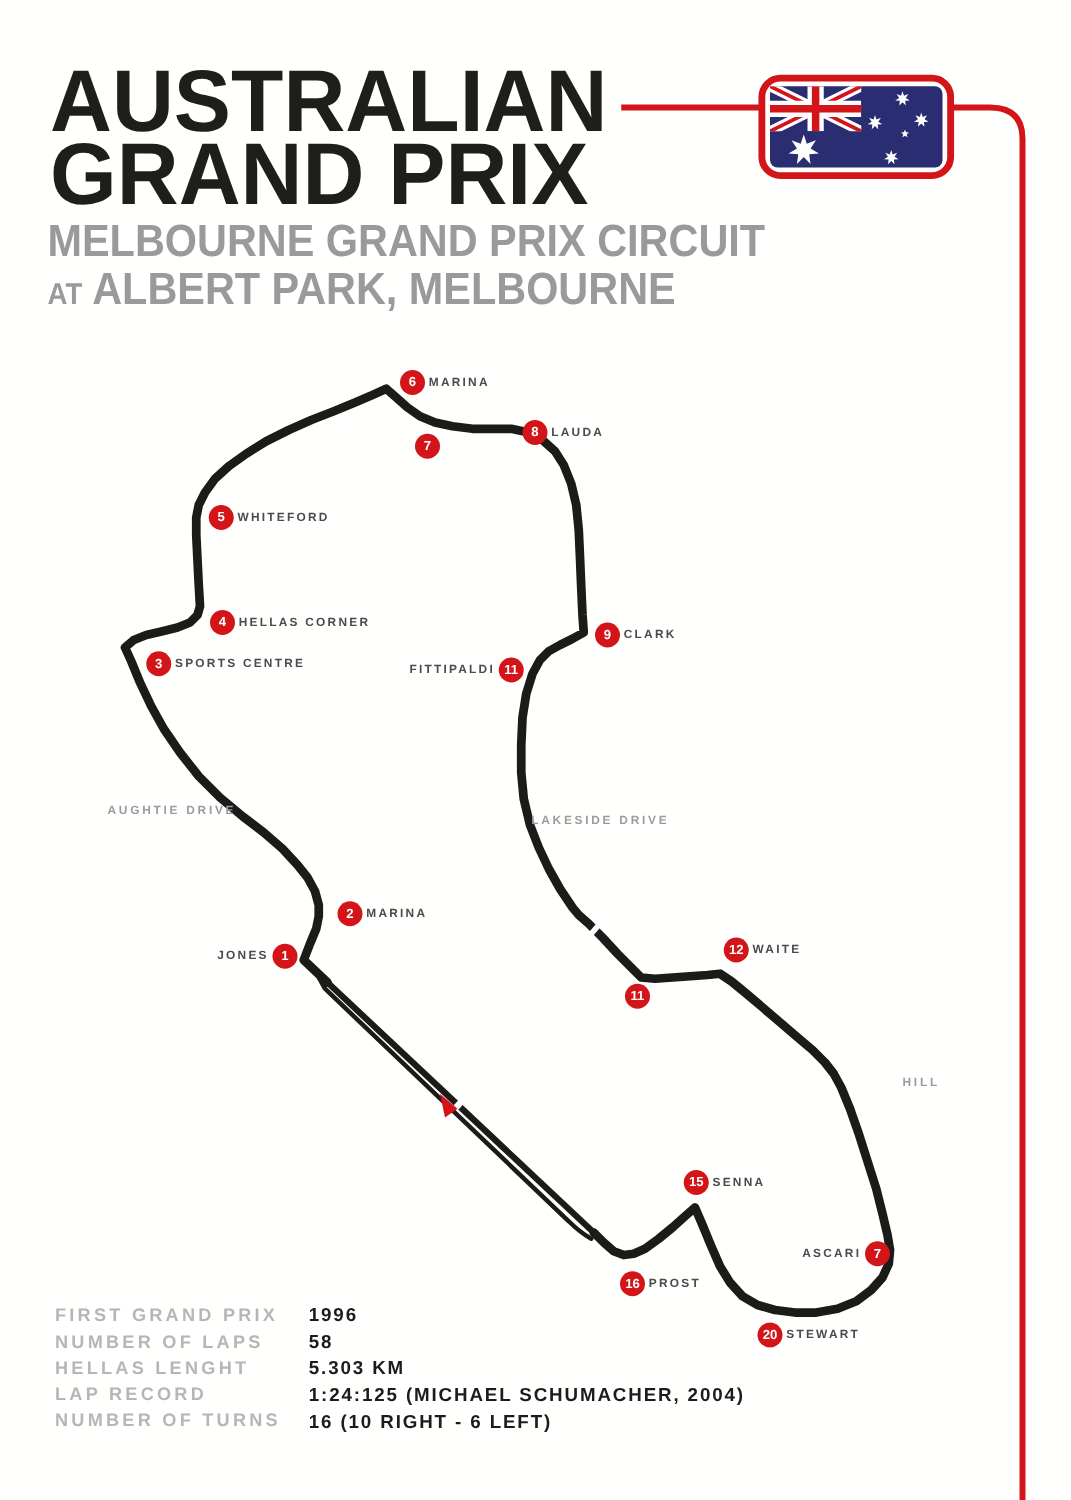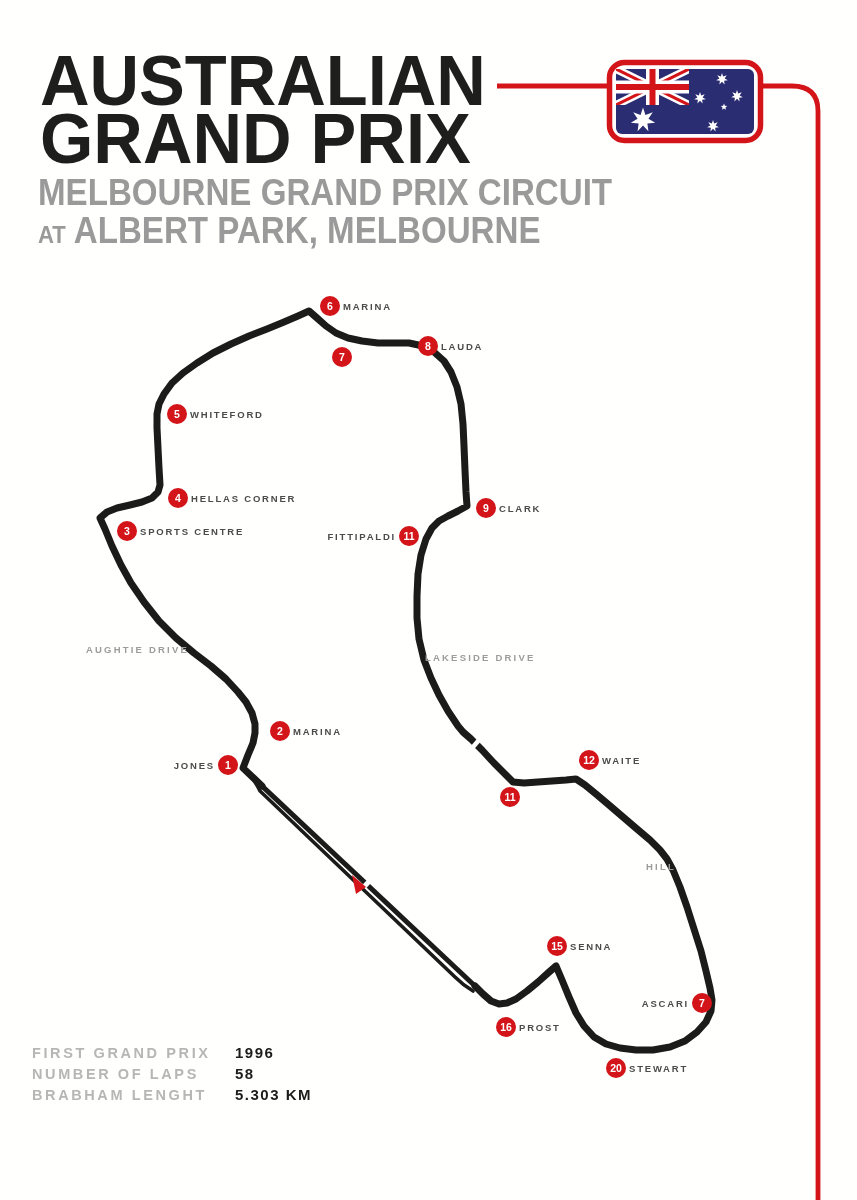--- a/index.html
+++ b/index.html
@@ -39,21 +39,21 @@
     position:absolute;left:13px;top:0;transform:translateY(-50%);
     white-space:nowrap;font-size:9.5px;font-weight:bold;color:#4b4b4b;letter-spacing:1.8px;
   }
   .clabel.left{left:auto;right:13px;text-align:right;margin-left:42px;}
   
   .road{
     position:absolute;transform:translateY(-50%);
     font-size:9.5px;font-weight:bold;color:#9c9c9c;letter-spacing:2.2px;white-space:nowrap;
   }
   
-  .stats{position:absolute;left:32px;top:1042px;}
+  .stats{position:absolute;left:44px;top:1042px;}
   .stat-row{display:flex;align-items:center;height:21.2px;white-space:nowrap;}
   .stat-label{
     width:203px;flex:0 0 203px;font-size:14.5px;font-weight:bold;
     color:#b6b6b6;letter-spacing:2.6px;
   }
   .stat-value{font-size:15px;font-weight:bold;color:#1c1c1c;letter-spacing:1.5px;}
 </style>
 </head>
 <body>
 
@@ -189,30 +189,38 @@
     <div class="badge">15</div>
     <div class="clabel">SENNA</div>
   </div>
   <div class="corner" style="left:506px;top:1027px">
     <div class="badge">16</div>
     <div class="clabel">PROST</div>
   </div>
 
   <div class="road" style="left:86px;top:649px">AUGHTIE DRIVE</div>
   <div class="road" style="left:425px;top:657px">LAKESIDE DRIVE</div>
-  <div class="road" style="left:646px;top:866px">HILL</div>
+  <div class="road" style="left:722px;top:866px">HILL</div>
 
   <div class="stats">
     <div class="stat-row">
       <span class="stat-label">FIRST GRAND PRIX</span>
       <span class="stat-value">1996</span>
     </div>
     <div class="stat-row">
       <span class="stat-label">NUMBER OF LAPS</span>
       <span class="stat-value">58</span>
     </div>
     <div class="stat-row">
-      <span class="stat-label">BRABHAM LENGHT</span>
+      <span class="stat-label">HELLAS LENGHT</span>
       <span class="stat-value">5.303 KM</span>
     </div>
+    <div class="stat-row">
+      <span class="stat-label">LAP RECORD</span>
+      <span class="stat-value">1:24:125 (MICHAEL SCHUMACHER, 2004)</span>
+    </div>
+    <div class="stat-row">
+      <span class="stat-label">NUMBER OF TURNS</span>
+      <span class="stat-value">16 (10 RIGHT - 6 LEFT)</span>
+    </div>
   </div>
 
 </div>
 
 </body></html>

